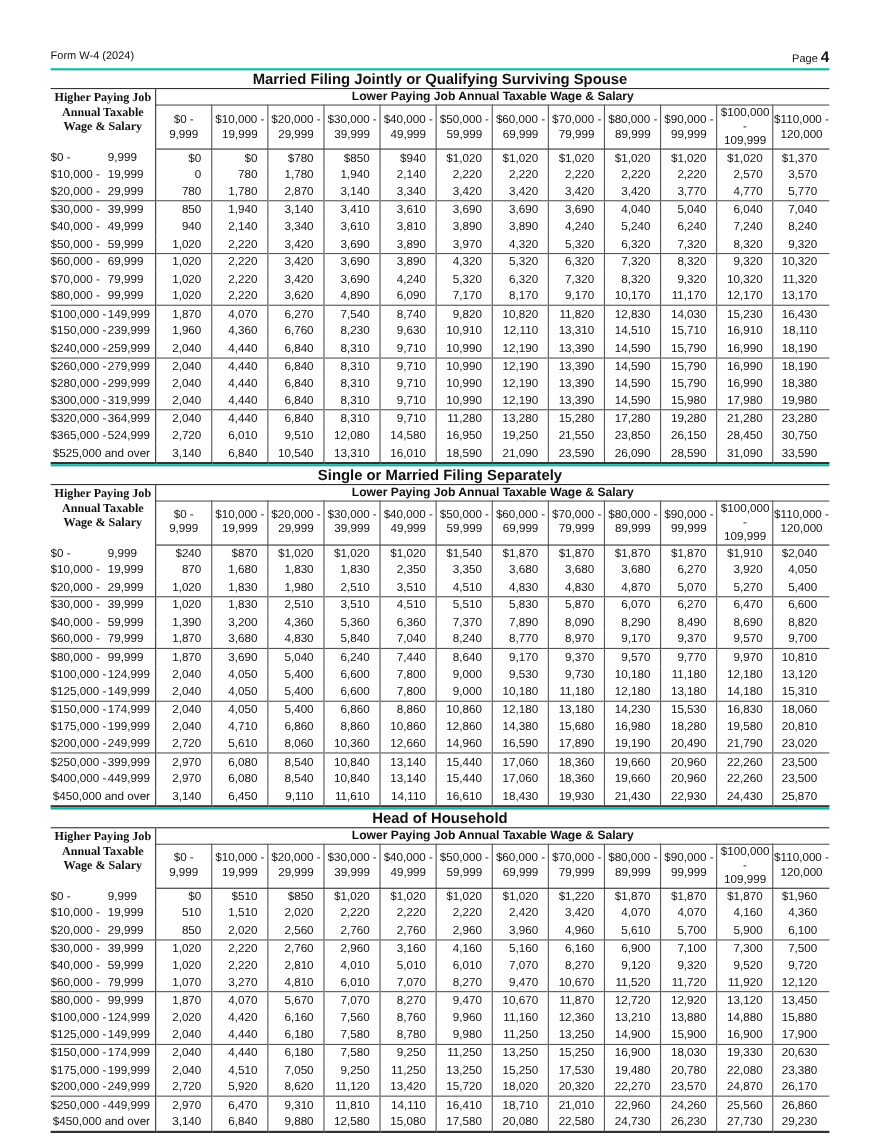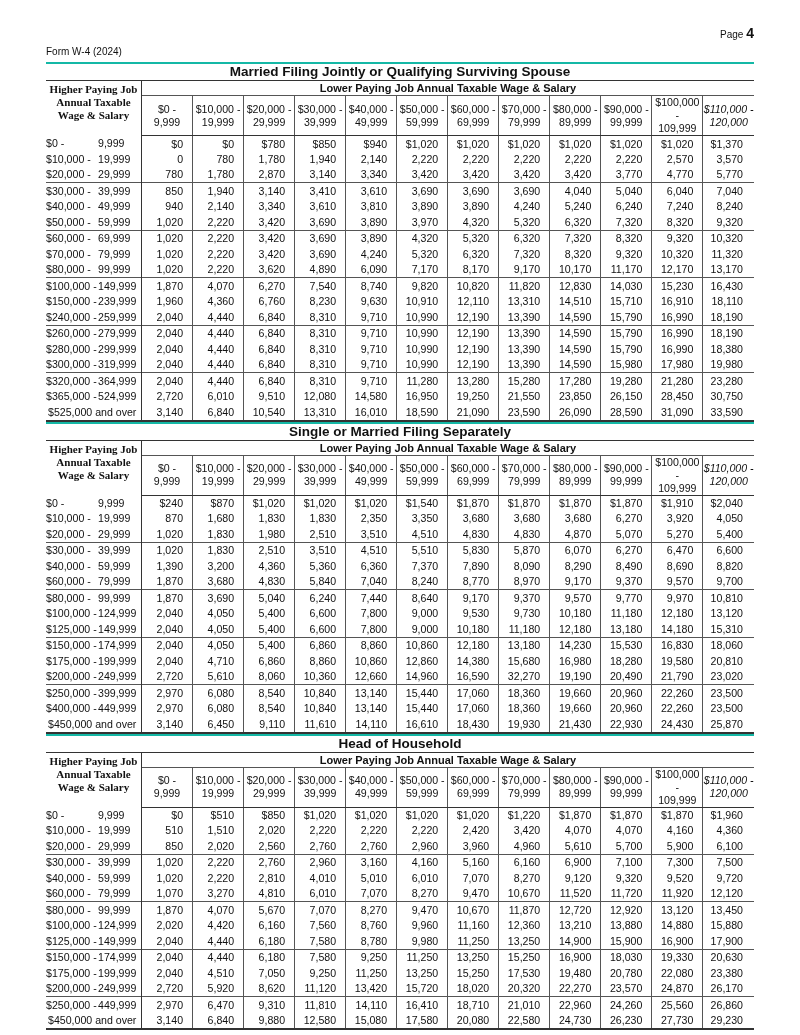--- a/index.html
+++ b/index.html
@@ -1,30 +1,30 @@
 <!DOCTYPE html>
 <html><head>
 <meta charset="utf-8">
 <style>
   html, body { margin: 0; padding: 0; background: #ffffff; }
   body { width: 800px; height: 1035px; position: relative; font-family: "Liberation Sans", sans-serif; color: #111; }
   .page { position: absolute; left: 46px; top: 0; width: 708px; }
   .hdr { position: relative; height: 62px; }
   .form-id { position: absolute; left: 0; top: 46px; font-size: 10px; }
-  .page-no { position: absolute; right: 0; top: 25px; font-size: 10px; }
+  .page-no { position: absolute; right: 0; top: 43px; font-size: 10px; }
   .page-no b { font-size: 14px; }
   .section { position: relative; }
   .sec-title { border-top: 2px solid #14b8a6; height: 16px; line-height: 16px; text-align: center; font-weight: bold; font-size: 13.5px; border-bottom: 1px solid #333; }
   table { border-collapse: collapse; width: 708px; table-layout: fixed; font-size: 10.6px; }
   td, th { padding: 0; }
   .c0 { width: 95px; }
   th.hpj { font-weight: bold; font-size: 11px; text-align: center; vertical-align: top; border-right: 1.5px solid #333; line-height: 13px; padding-top: 2px; font-family: Liberation Serif, serif; }
   th.lpj { font-weight: bold; font-size: 11px; text-align: center; border-bottom: 1px solid #555; height: 14px; }
   th.col { font-weight: normal; font-size: 10.6px; line-height: 13px; text-align: center; border-right: 1px solid #555; border-bottom: 1px solid #333; height: 28px; }
-  th.col:last-child { border-right: none; font-style: italic; }
+  th.col:last-child { border-right: none; }
   td.rl { text-align: right; padding-right: 18px; border-right: 1.5px solid #333; height: 15.5px; white-space: nowrap; }
   td.rl .lo { display: inline-block; width: 52px; text-align: left; }
   td.v { text-align: right; padding-right: 9px; border-right: 1px solid #555; }
   td.v:last-child { border-right: none; padding-right: 11px; }
   tr.grp td { border-top: 1px solid #555; }
   tr.last td { border-bottom: 2px solid #333; }
 </style>
 </head>
 <body>
 
@@ -602,21 +602,21 @@
             </tr>
             <tr>
               <td class="rl"><span class="lo">$200,000 -</span><span>249,999</span></td>
               <td class="v">2,720</td>
               <td class="v">5,610</td>
               <td class="v">8,060</td>
               <td class="v">10,360</td>
               <td class="v">12,660</td>
               <td class="v">14,960</td>
               <td class="v">16,590</td>
-              <td class="v">32,270</td>
+              <td class="v">17,890</td>
               <td class="v">19,190</td>
               <td class="v">20,490</td>
               <td class="v">21,790</td>
               <td class="v">23,020</td>
             </tr>
             <tr class="grp">
               <td class="rl"><span class="lo">$250,000 -</span><span>399,999</span></td>
               <td class="v">2,970</td>
               <td class="v">6,080</td>
               <td class="v">8,540</td>

